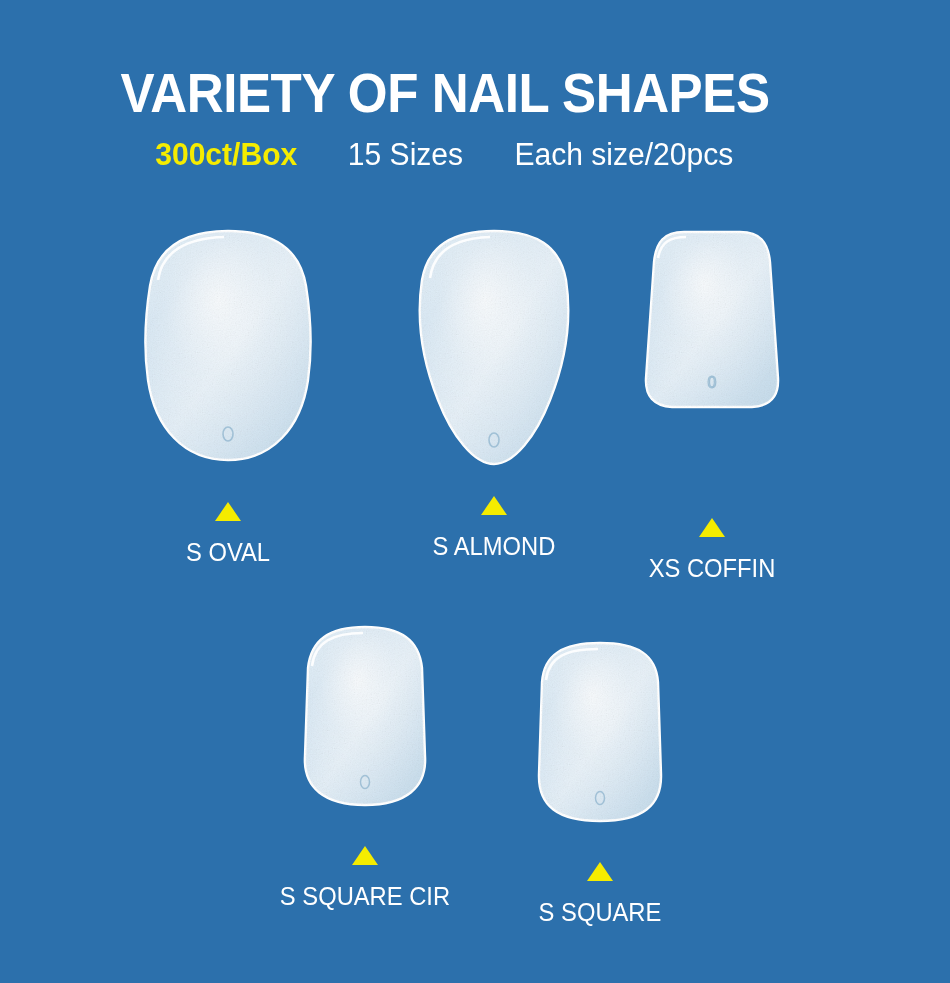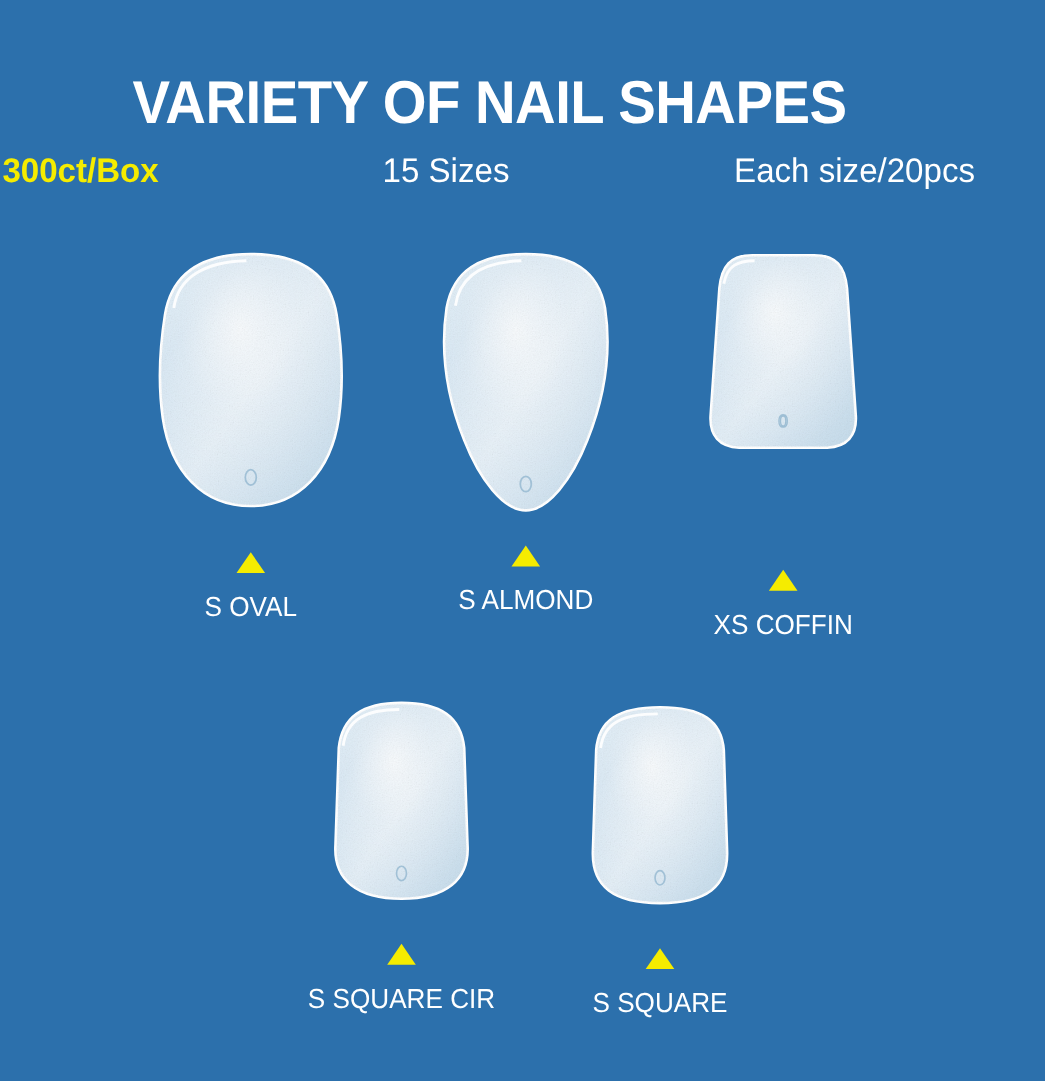--- a/index.html
+++ b/index.html
@@ -41,21 +41,21 @@
     line-height: 62px;
     letter-spacing: -0.5px;
     transform: scaleX(0.93);
     white-space: nowrap;
   }
 
   #subtitle-row {
     margin: 0;
     padding-top: 12px;
     display: flex;
-    justify-content: space-between;
+    justify-content: center;
     align-items: baseline;
     gap: 46px;
     white-space: nowrap;
   }
 
   .sub-item {
     font-family: "Liberation Sans", sans-serif;
     font-size: 31px;
     line-height: 38px;
     color: #ffffff;
@@ -108,25 +108,25 @@
     font-family: "Liberation Sans", sans-serif;
     font-size: 25px;
     line-height: 30px;
     font-weight: 400;
     transform: scaleX(0.95);
     white-space: nowrap;
   }
 
   
   #cell-s-oval      { left: 128px; top: 0;   width: 200px; }
-  #cell-s-almond    { left: 378px; top: 0;   width: 200px; }
+  #cell-s-almond    { left: 394px; top: 0;   width: 200px; }
   #cell-xs-coffin   { left: 612px; top: 0;   width: 200px; }
 
   
-  #cell-s-square-cir { left: 265px; top: 12px;  width: 200px; }
+  #cell-s-square-cir { left: 265px; top: 0;  width: 200px; }
   #cell-s-square     { left: 500px; top: 16px;  width: 200px; }
 
   
   .mk-oval      { margin-top: 34px; }
   .mk-almond    { margin-top: 28px; }
   .mk-coffin    { margin-top: 50px; }
   .mk-squarecir { margin-top: 32px; }
   .mk-square    { margin-top: 32px; }
 </style>
 </head>

